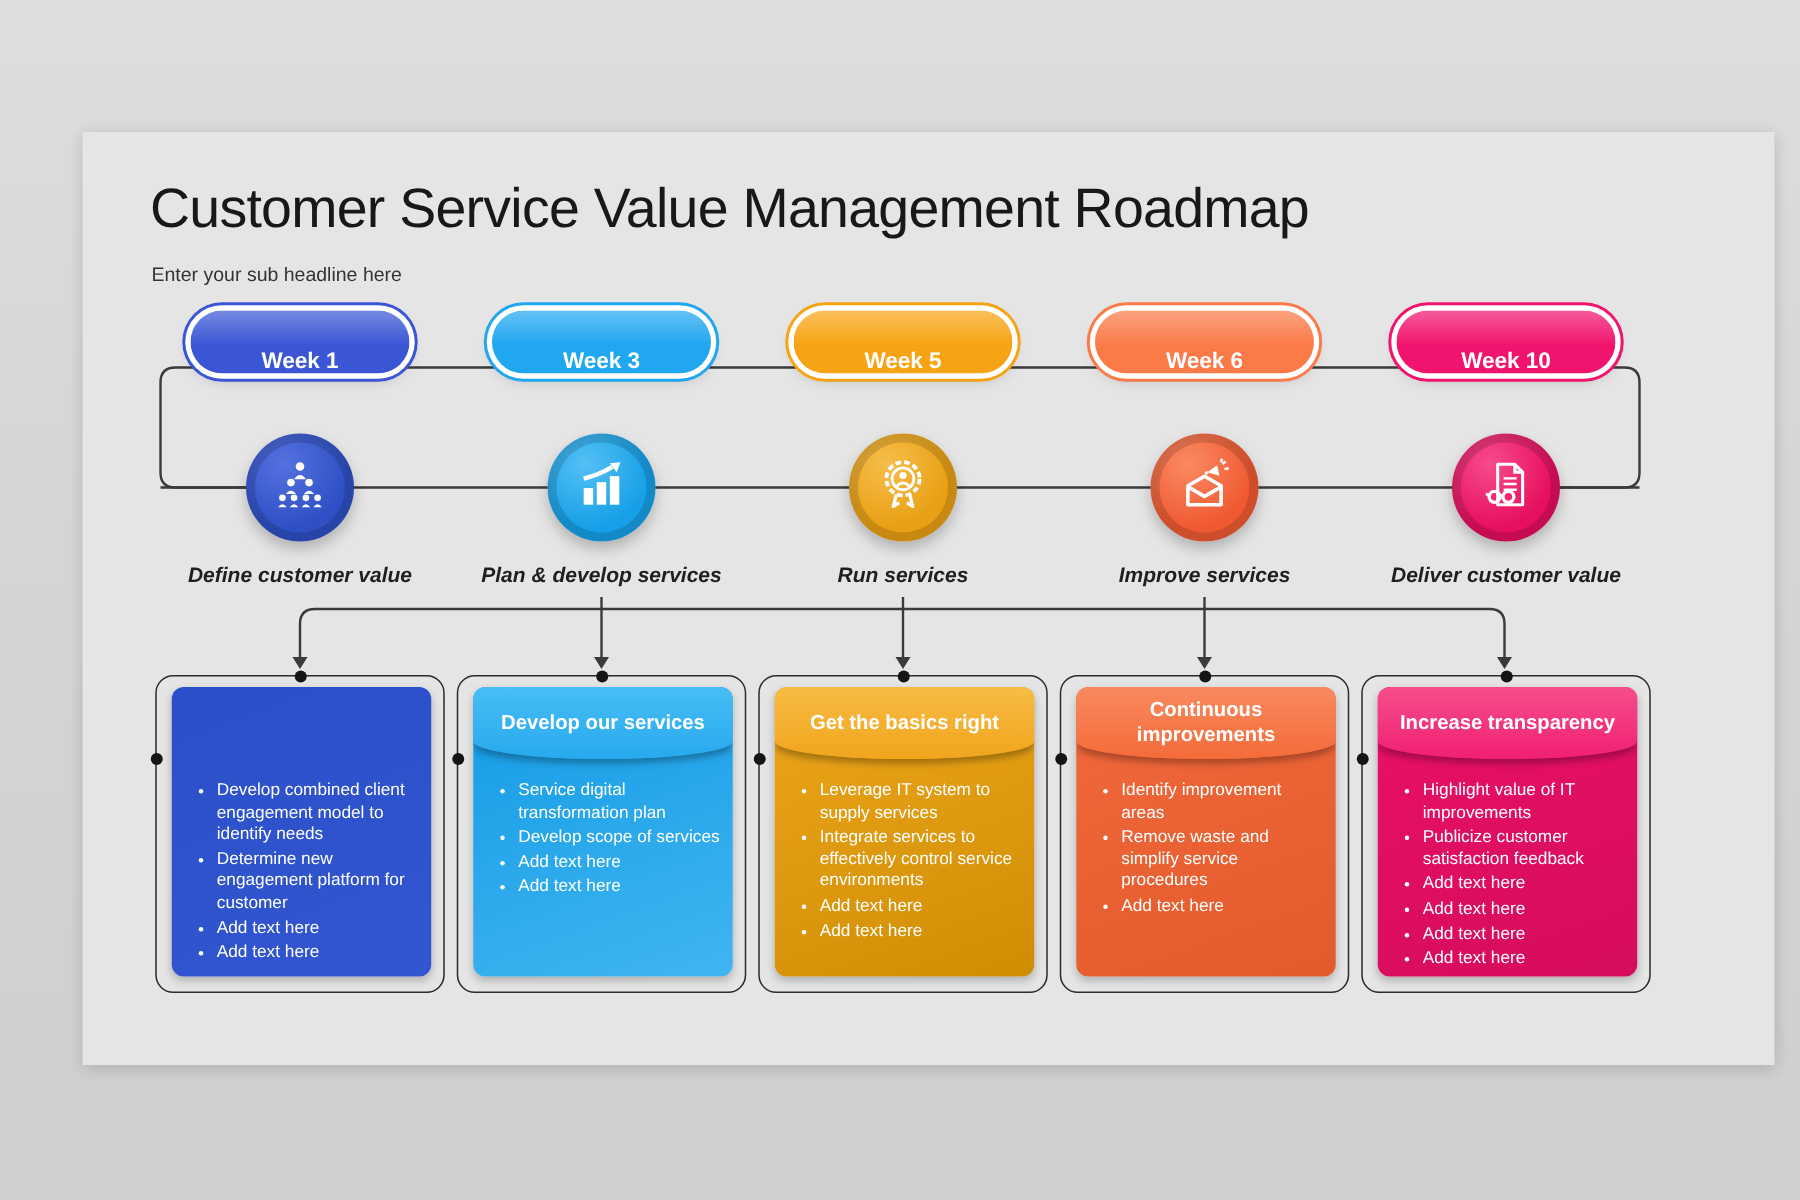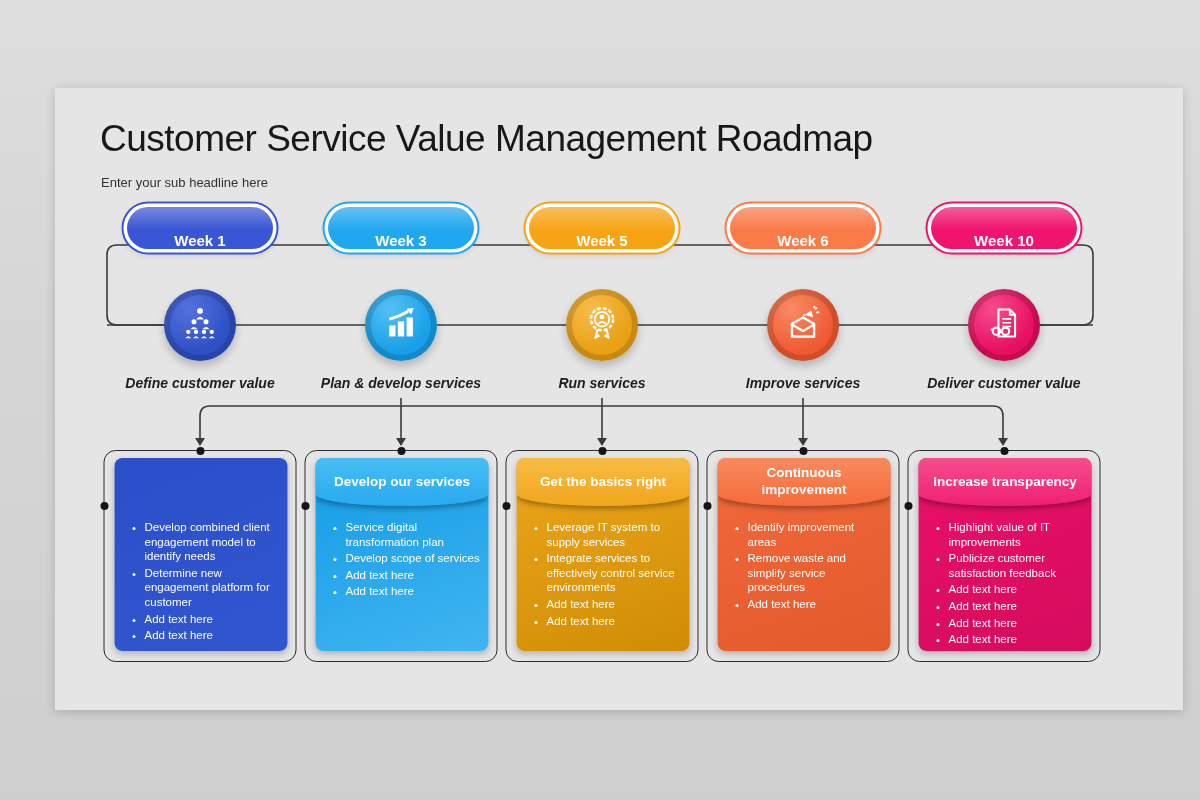--- a/index.html
+++ b/index.html
@@ -205,21 +205,21 @@
               <path d="M12.2 7.4 L13.4 6.9" stroke-width="1.2"></path>
               <path d="M19.6 3.4 l1.3 -1.1 M20.4 5.5 l1.8 -0.3 M19 2.6 l0.3 -1.4" stroke-width="1.1"></path>
             </svg></span>
         </div>
     <div class="stage-label">Improve services</div>
     <div class="frame">
       <div class="dot-top"></div>
       <div class="dot-left"></div>
       <div class="card">
         <div class="card-head">
-          <span>Continuous improvement</span>
+          <span>Continuous improvements</span>
         </div>
         <ul class="bullets">
               <li>Identify improvement areas</li>
               <li>Remove waste and simplify service procedures</li>
               <li>Add text here</li>
             </ul>
       </div>
     </div>
   </div>
 

